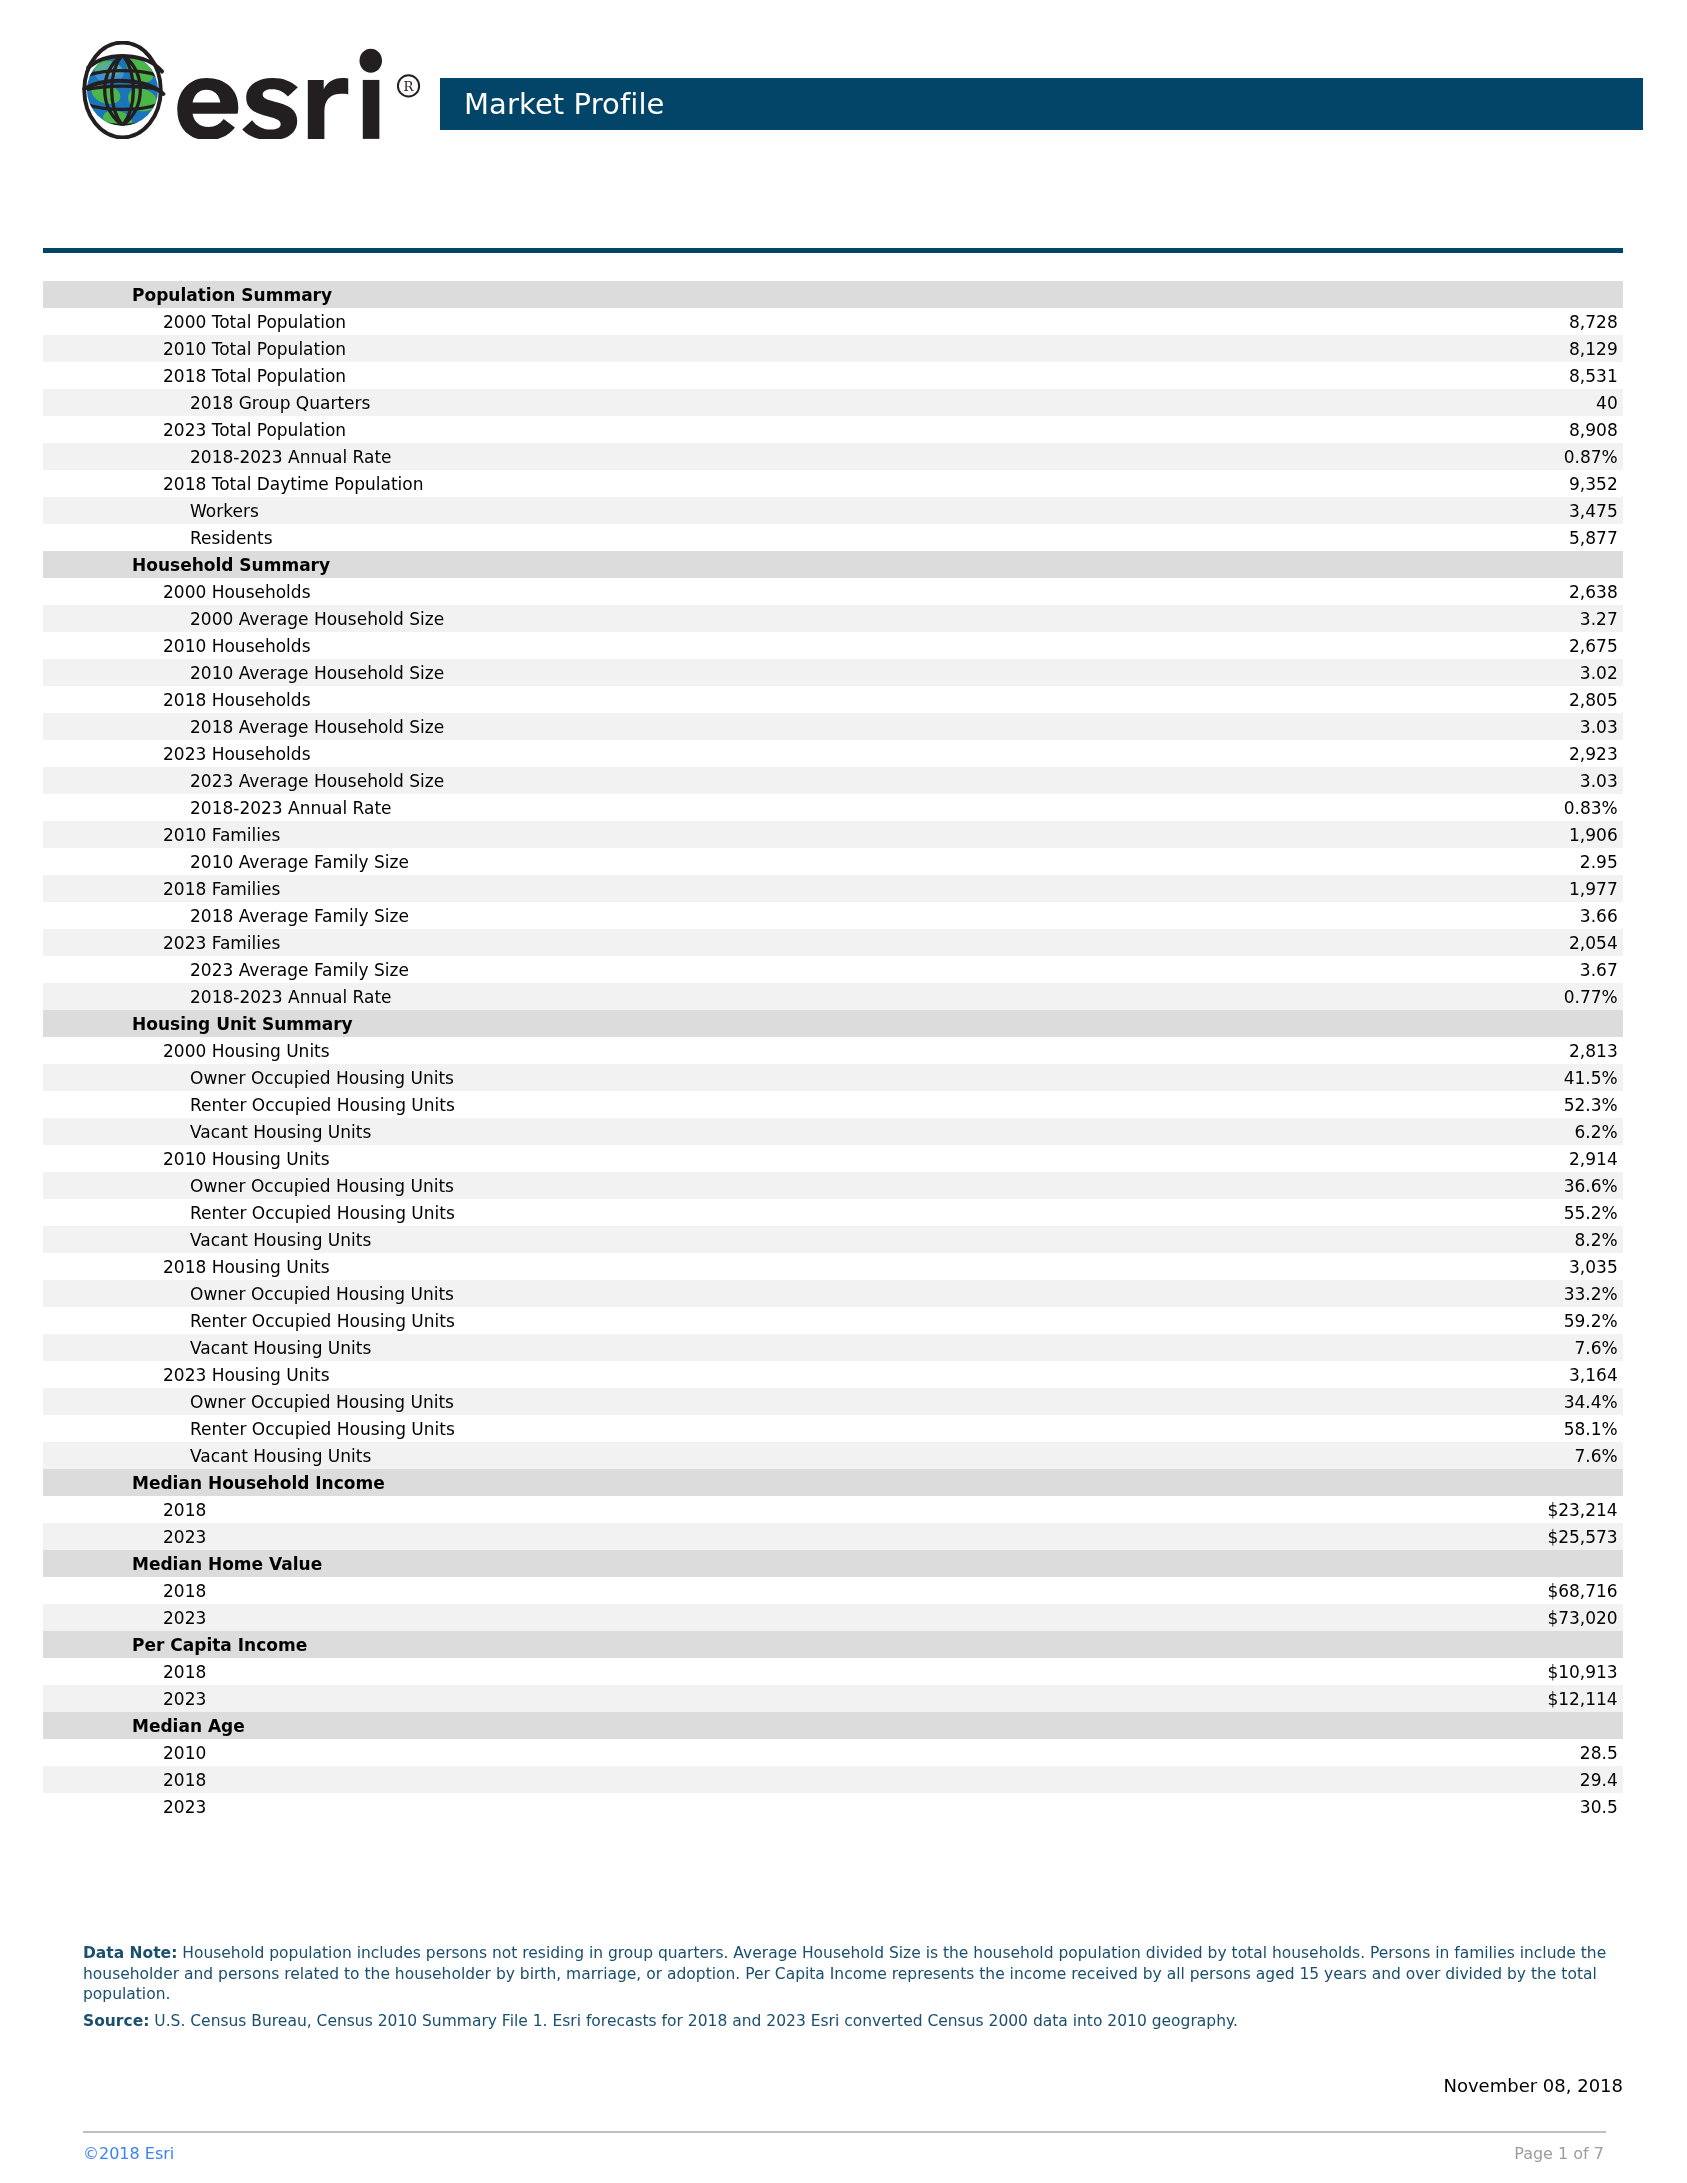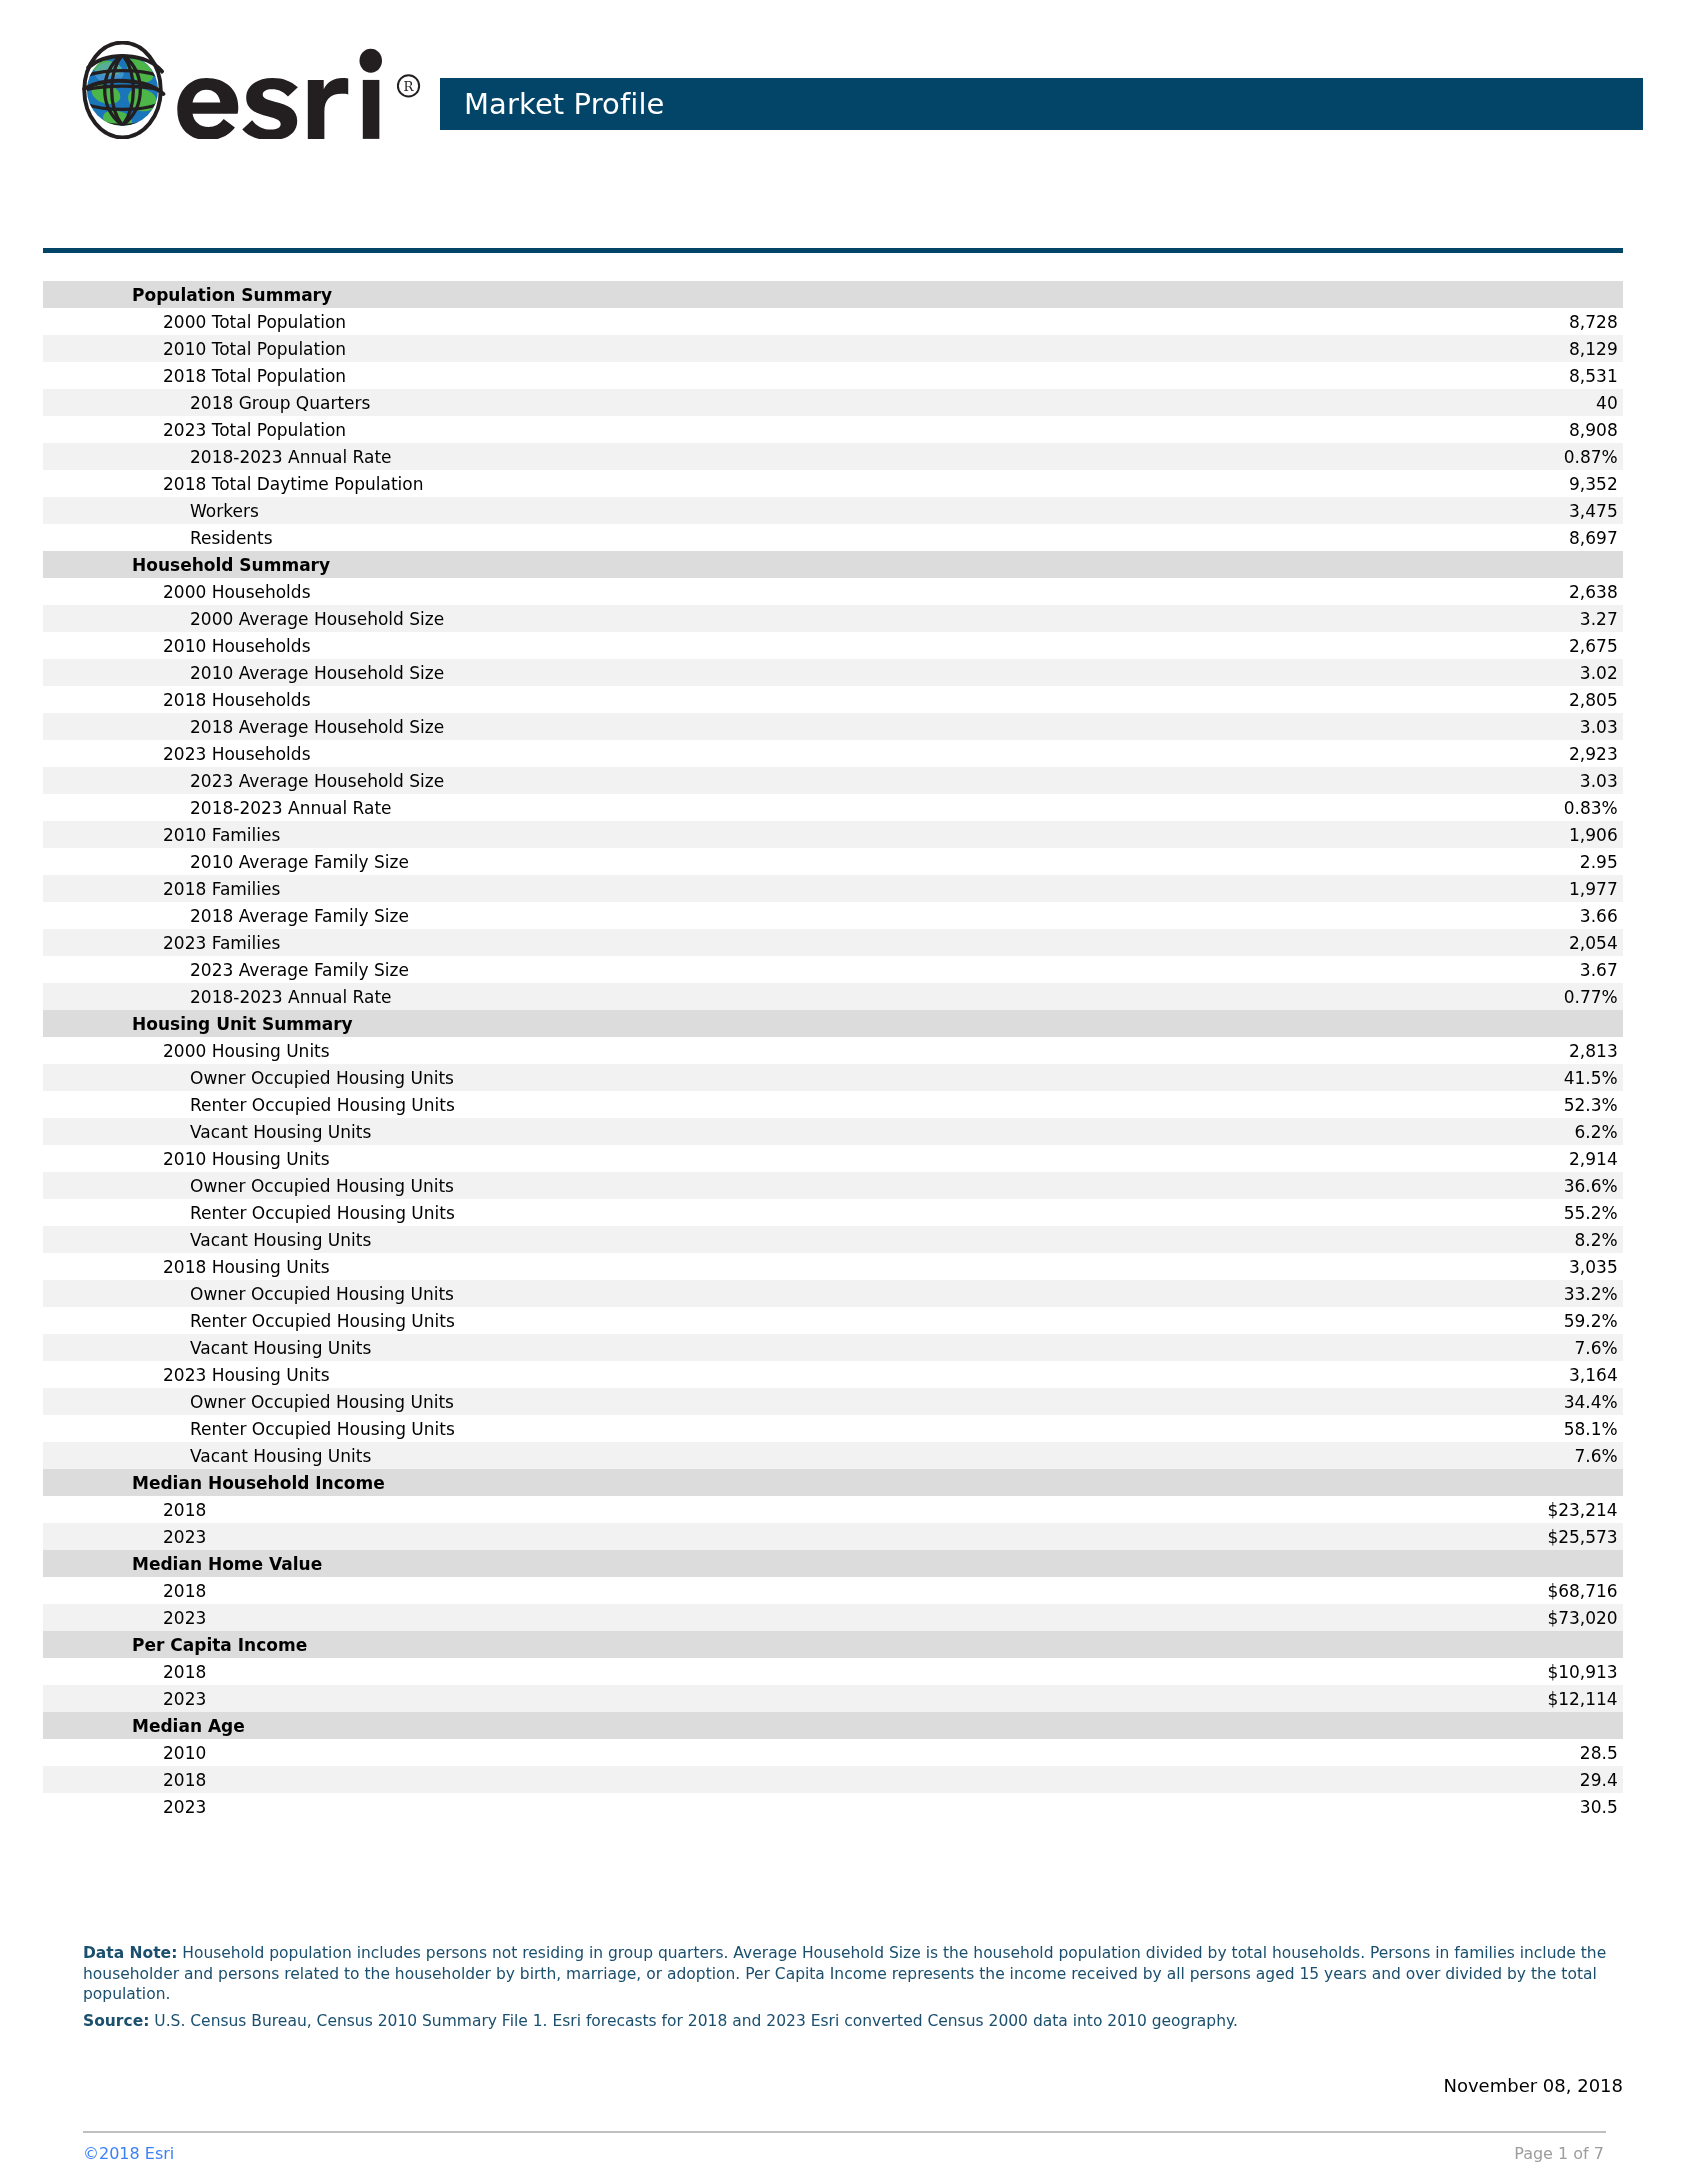--- a/index.html
+++ b/index.html
@@ -262,21 +262,21 @@
     <div class="row lvl1 plain">
       <span class="label">2018 Total Daytime Population</span>
       <span class="value">9,352</span>
     </div>
     <div class="row lvl2 alt">
       <span class="label">Workers</span>
       <span class="value">3,475</span>
     </div>
     <div class="row lvl2 plain">
       <span class="label">Residents</span>
-      <span class="value">8,697</span>
+      <span class="value">5,877</span>
     </div>
     <div class="row section">
       <span class="label">Household Summary</span>
     </div>
     <div class="row lvl1 plain">
       <span class="label">2000 Households</span>
       <span class="value">2,638</span>
     </div>
     <div class="row lvl2 alt">
       <span class="label">2000 Average Household Size</span>

